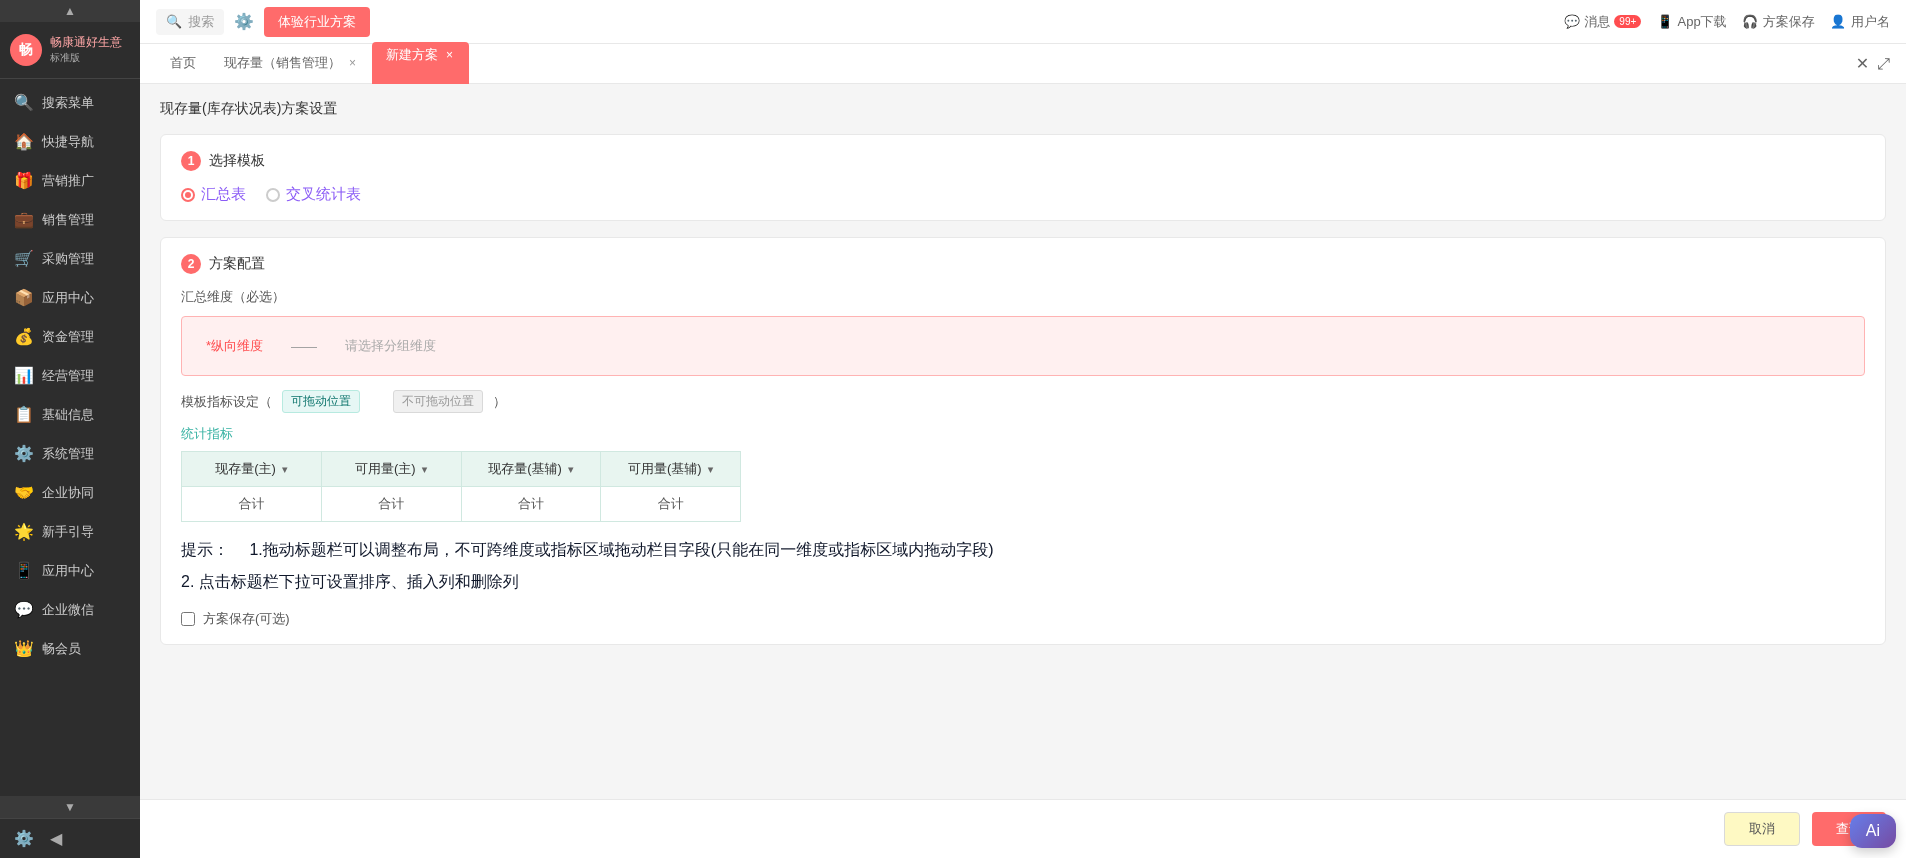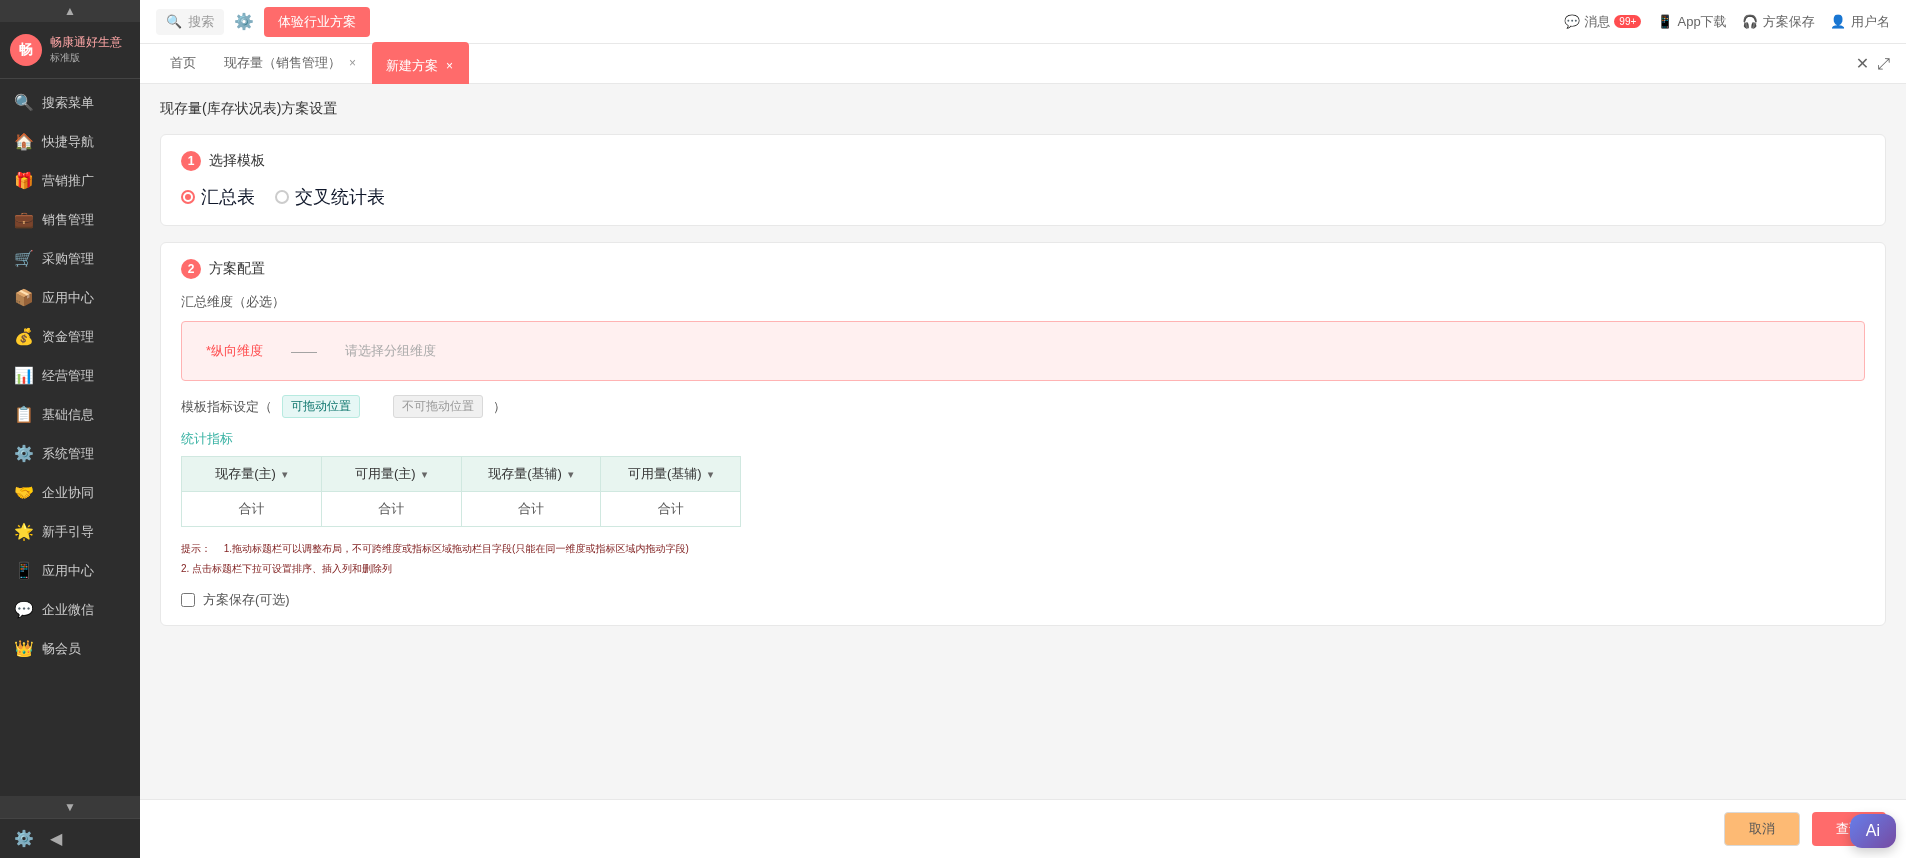--- a/index.html
+++ b/index.html
@@ -90,21 +90,21 @@
     }
     .tab {
       display: flex; align-items: center; gap: 6px;
       padding: 0 14px; height: 40px; cursor: pointer;
       font-size: 13px; color: #666; border-bottom: 2px solid transparent;
     }
     .tab-close { font-size: 12px; color: #999; cursor: pointer; padding: 2px; }
     .tab-active-pill {
       background: #ff6b6b; color: white;
       padding: 4px 14px; border-radius: 4px 4px 0 0;
-      display: flex; align-items: center; gap: 6px;
+      display: flex; gap: 6px;
       height: 48px; margin-top: 4px;
     }
     .tab-actions { margin-left: auto; display: flex; gap: 8px; }
     .tab-action-btn { background: none; border: none; cursor: pointer; font-size: 16px; color: #666; }
 
     
     .content {
       flex: 1; overflow-y: auto; padding: 16px 20px;
       background: #f5f5f5;
     }
@@ -119,21 +119,21 @@
     .step-badge {
       background: #ff6b6b; color: white;
       border-radius: 50%; width: 20px; height: 20px;
       display: flex; align-items: center; justify-content: center;
       font-size: 12px; font-weight: bold; flex-shrink: 0;
     }
     .section-title { font-size: 14px; color: #333; font-weight: 500; }
 
     
     .radio-group { display: flex; align-items: center; gap: 20px; }
-    .radio-item { display: flex; align-items: center; gap: 6px; cursor: pointer; font-size: 18px; color: #0f172a; }
+    .radio-item { display: flex; align-items: center; gap: 6px; cursor: pointer; font-size: 15px; color: #8b5cf6; }
     .radio-circle {
       width: 14px; height: 14px; border-radius: 50%; border: 2px solid #ccc;
       display: flex; align-items: center; justify-content: center;
     }
     .radio-circle.checked { border-color: #ff6b6b; }
     .radio-circle.checked::after {
       content: ''; width: 6px; height: 6px; border-radius: 50%; background: #ff6b6b;
     }
 
     
@@ -176,34 +176,34 @@
     .stats-table-row { display: flex; background: #fff; border-top: 1px solid #d0e8e0; }
     .stats-col-cell {
       flex: 1; padding: 8px 12px; font-size: 13px; color: #555;
       display: flex; align-items: center; justify-content: center;
       border-right: 1px solid #d0e8e0;
     }
     .stats-col-cell:last-child { border-right: none; }
 
     
     .tips-section { margin-top: 12px; }
-    .tip-text { font-size: 10px; color: #7f1d1d; line-height: 2; }
+    .tip-text { font-size: 16px; color: #0f172a; line-height: 2; }
 
     
     .save-area { display: flex; align-items: center; gap: 8px; margin-top: 12px; font-size: 13px; color: #555; }
     .save-checkbox { width: 14px; height: 14px; border: 1px solid #ccc; cursor: pointer; }
 
     
     .footer-bar {
       background: #fff; border-top: 1px solid #e8e8e8;
       padding: 12px 20px; display: flex; justify-content: flex-end; gap: 12px;
       flex-shrink: 0;
     }
     .btn-cancel {
-      background: #fdba74; border: 1px solid #d9d9d9; color: #555;
+      background: #fef9c3; border: 1px solid #d9d9d9; color: #555;
       padding: 7px 24px; border-radius: 4px; cursor: pointer; font-size: 13px;
     }
     .btn-query {
       background: #ff6b6b; border: none; color: white;
       padding: 7px 24px; border-radius: 4px; cursor: pointer; font-size: 13px;
     }
 
     
     .ai-float {
       position: fixed; bottom: 10px; right: 10px;

